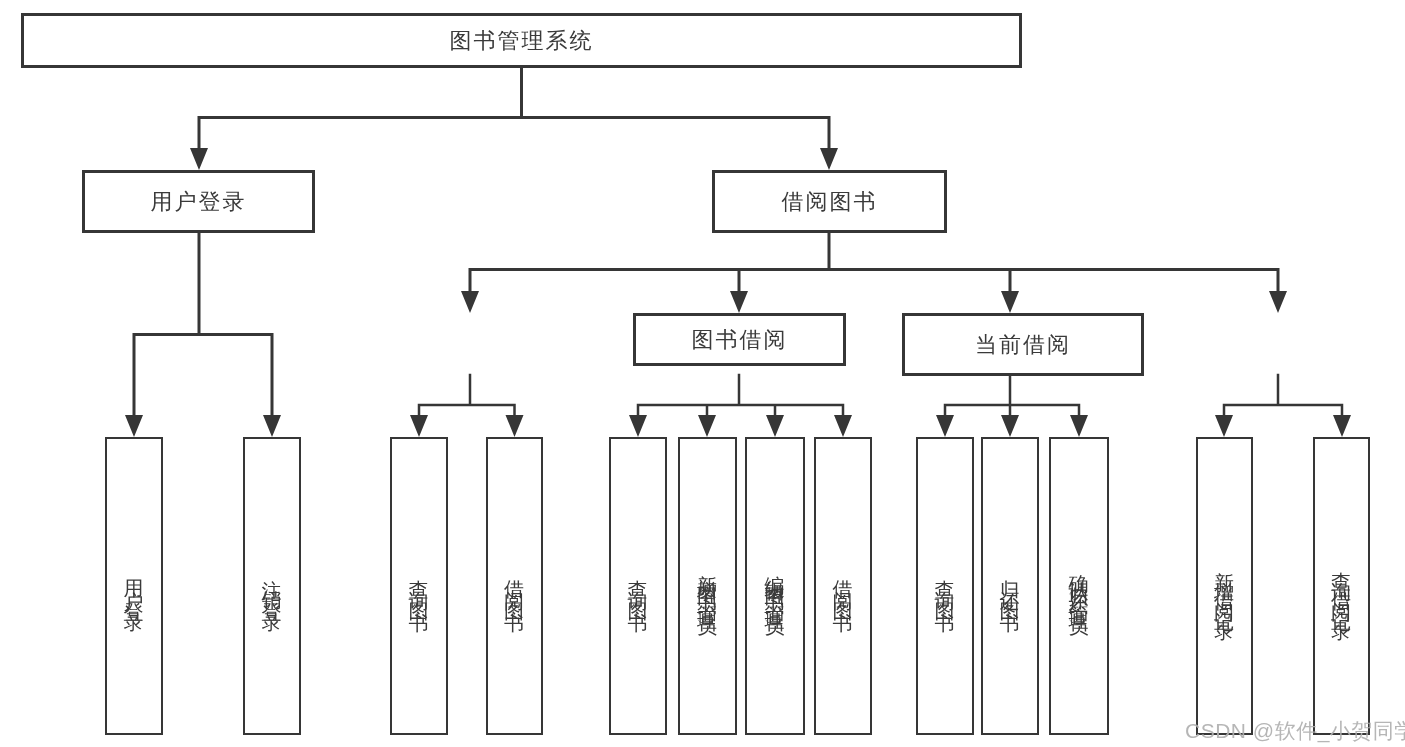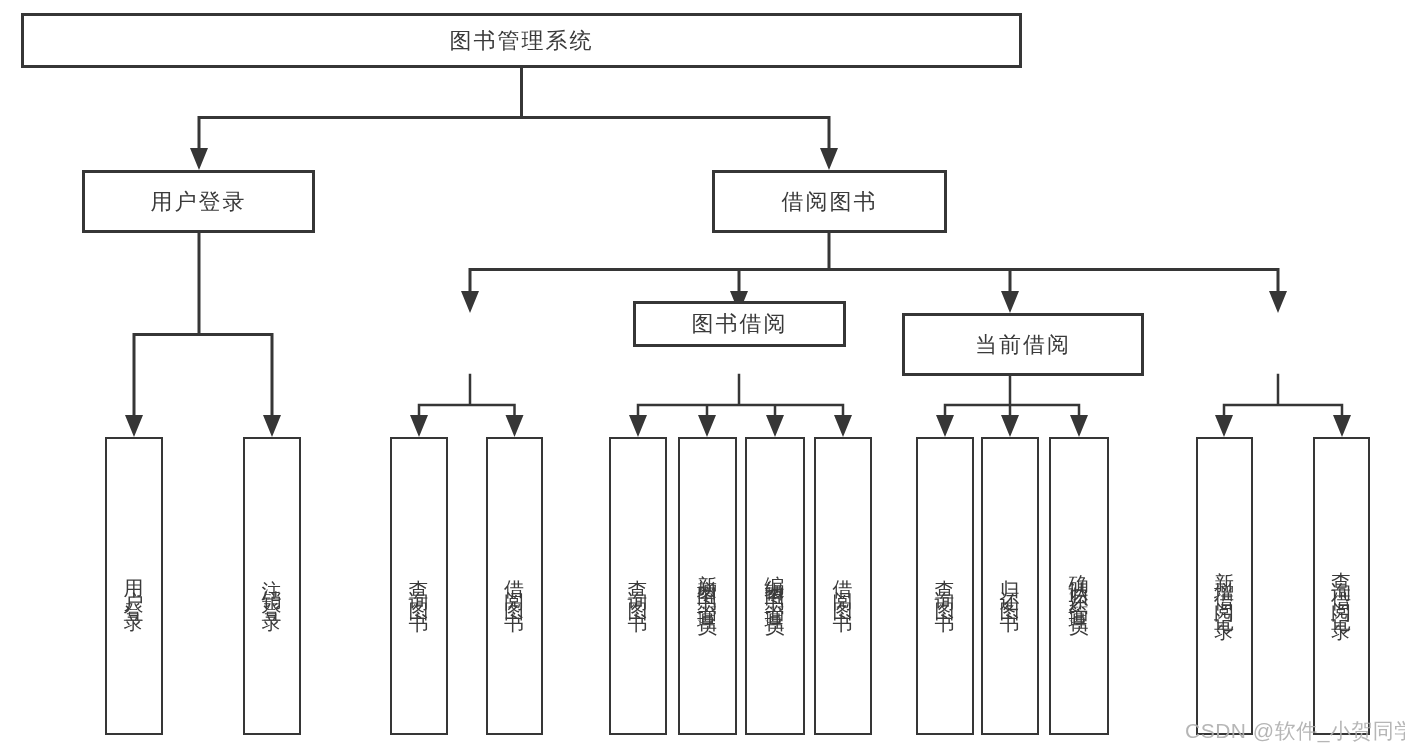--- a/index.html
+++ b/index.html
@@ -90,21 +90,21 @@
     <span>图书管理系统</span>
   </div>
 
   <div class="box hbox" style="left:82px; top:170px; width:233px; height:63px;">
     <span>用户登录</span>
   </div>
   <div class="box hbox" style="left:712px; top:170px; width:235px; height:63px;">
     <span>借阅图书</span>
   </div>
 
-  <div class="box hbox" style="left:633px; top:301px; width:213px; height:46px;">
+  <div class="box hbox" style="left:633px; top:313px; width:213px; height:53px;">
     <span>图书借阅</span>
   </div>
   <div class="box hbox" style="left:902px; top:313px; width:242px; height:63px;">
     <span>当前借阅</span>
   </div>
 
   <div class="box vbox" style="left:105px; width:58px;">
     <span>用户登录</span>
   </div>
   <div class="box vbox" style="left:243px; width:58px;">

